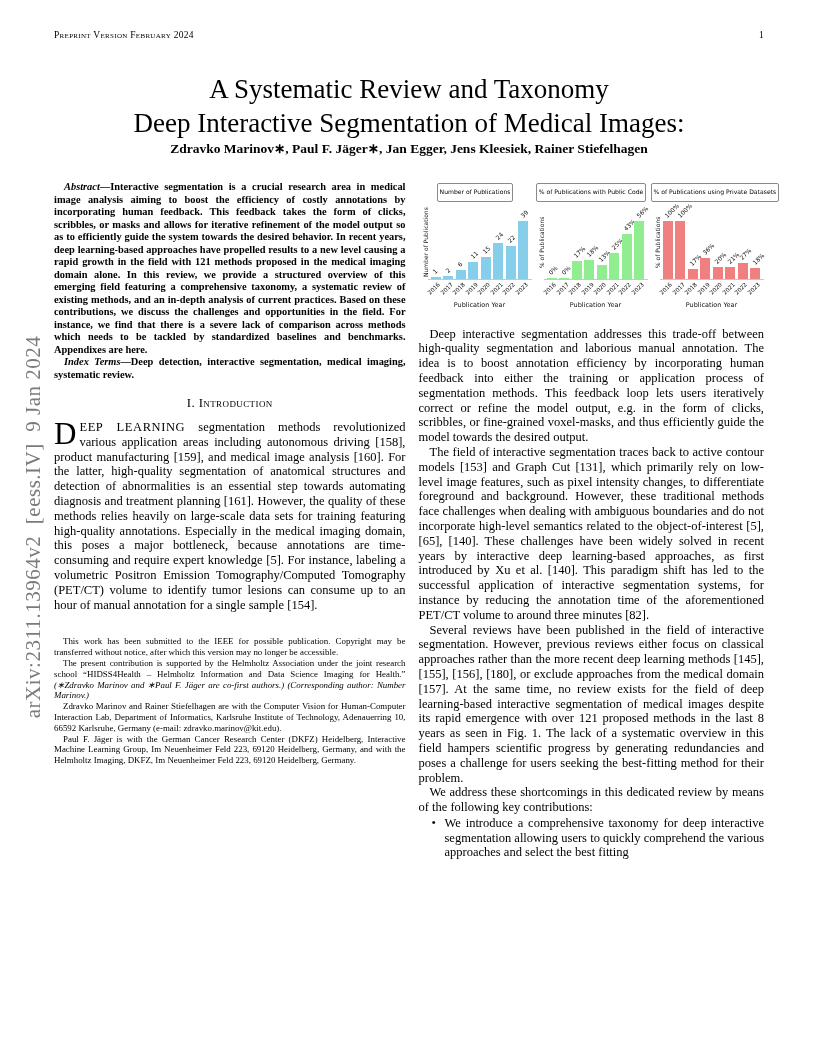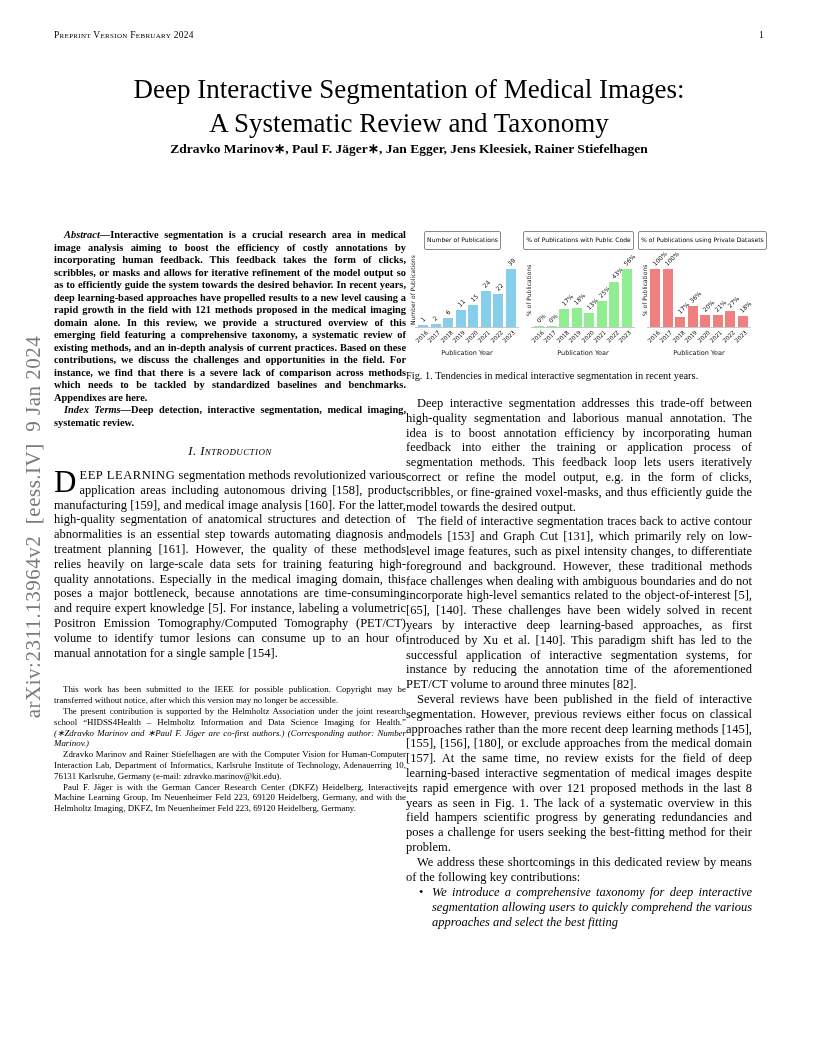--- a/index.html
+++ b/index.html
@@ -3,29 +3,29 @@
 <meta charset="utf-8">
 <style>
   html,body{margin:0;padding:0;background:#fff;}
   .page{position:relative;width:816px;height:1056px;background:#fff;color:#000;
         font-family:"Liberation Serif",serif;overflow:hidden;}
   .inner{padding:30px 52px 0 54px;}
   .hdr{display:flex;justify-content:space-between;font-size:9.5px;
        font-variant:small-caps;letter-spacing:.3px;}
   .title{margin-top:32px;text-align:center;font-size:27px;line-height:34px;}
   .authors{margin-top:0;text-align:center;font-size:13.5px;font-weight:bold;}
-  .cols{margin-top:72px;display:flex;}
+  .cols{margin-top:24px;display:flex;gap:13px;}
   .col-l{width:352px;}
   .col-r{width:346px;}
   .bodytext{font-size:12.5px;line-height:14.8px;text-align:justify;}
   .abstract{font-weight:bold;font-size:10.4px;line-height:12.5px;text-align:justify;}
   .abstract p{margin:0;text-indent:10px;}
   .ital{font-style:italic;}
   .sechead{text-align:center;font-variant:small-caps;font-size:12.8px;
-           letter-spacing:.4px;margin:15px 0 9px 0;font-style:italic;}
+           letter-spacing:.4px;margin:15px 0 9px 0;}
   .intro p{margin:0;}
   .dropcap{float:left;font-size:31px;line-height:26px;padding:1px 3px 0 0;}
   .leadcaps{letter-spacing:.6px;}
   .footnotes{margin-top:24px;font-size:8.9px;line-height:10.8px;text-align:justify;font-family:Liberation Serif, serif;}
   .footnotes p{margin:0;text-indent:9px;}
   .arxiv{position:absolute;left:33px;top:527px;transform:translate(-50%,-50%) rotate(-90deg);
          white-space:pre;font-size:21px;color:#7b7b7b;letter-spacing:.5px;}
   
   .figure{margin-top:2px;}
   .figrow{display:flex;gap:3px;font-family:"DejaVu Sans",sans-serif;}
@@ -46,57 +46,57 @@
         font-size:6px;line-height:1;white-space:nowrap;color:#111;}
   .ticks{display:flex;justify-content:space-between;padding:0 3px;height:13px;}
   .tick{width:10px;position:relative;}
   .tick span{position:absolute;top:2px;right:3px;transform:rotate(-45deg);
              transform-origin:100% 0;font-size:5.7px;line-height:1;white-space:nowrap;}
   .xlab{text-align:center;font-size:6.5px;margin-top:5px;color:#111;}
   .figcap{margin-top:9px;font-size:10.4px;line-height:12.4px;text-align:justify;}
   .rc p{margin:0;text-indent:11px;}
   .bullet{display:flex;margin-top:1px;padding-left:13px;}
   .bmark{width:13px;flex:none;}
-  .btext{flex:1;text-align:justify;font-style:italic;}
+  .btext{flex:1;text-align:justify;}
 </style>
 </head>
 <body>
 
 <div class="page">
   <div class="arxiv">arXiv:2311.13964v2  [eess.IV]  9 Jan 2024</div>
   <div class="inner">
     <div class="hdr">
       <span>Preprint Version February 2024</span>
       <span>1</span>
     </div>
 
     <div class="title">
+      <div>A Systematic Review and Taxonomy</div>
       <div>Deep Interactive Segmentation of Medical Images:</div>
-      <div>A Systematic Review and Taxonomy</div>
     </div>
     <div class="authors">Zdravko Marinov∗, Paul F. Jäger∗, Jan Egger, Jens Kleesiek, Rainer Stiefelhagen</div>
 
     <div class="cols">
 
       <div class="col-l">
         <div class="abstract">
           <p><span class="ital">Abstract</span><span>—Interactive segmentation is a crucial research area in medical image analysis aiming to boost the efficiency of costly annotations by incorporating human feedback. This feedback takes the form of clicks, scribbles, or masks and allows for iterative refinement of the model output so as to efficiently guide the system towards the desired behavior. In recent years, deep learning-based approaches have propelled results to a new level causing a rapid growth in the field with 121 methods proposed in the medical imaging domain alone. In this review, we provide a structured overview of this emerging field featuring a comprehensive taxonomy, a systematic review of existing methods, and an in-depth analysis of current practices. Based on these contributions, we discuss the challenges and opportunities in the field. For instance, we find that there is a severe lack of comparison across methods which needs to be tackled by standardized baselines and benchmarks. Appendixes are here.</span></p>
           <p><span class="ital">Index Terms</span><span>—Deep detection, interactive segmentation, medical imaging, systematic review.</span></p>
         </div>
 
         <div class="sechead">I. Introduction</div>
 
         <div class="bodytext intro">
           <p><span class="dropcap">D</span><span class="leadcaps">EEP LEARNING</span><span> segmentation methods revolutionized various application areas including autonomous driving [158], product manufacturing [159], and medical image analysis [160]. For the latter, high-quality segmentation of anatomical structures and detection of abnormalities is an essential step towards automating diagnosis and treatment planning [161]. However, the quality of these methods relies heavily on large-scale data sets for training featuring high-quality annotations. Especially in the medical imaging domain, this poses a major bottleneck, because annotations are time-consuming and require expert knowledge [5]. For instance, labeling a volumetric Positron Emission Tomography/Computed Tomography (PET/CT) volume to identify tumor lesions can consume up to an hour of manual annotation for a single sample [154].</span></p>
         </div>
 
         <div class="footnotes">
           <p>This work has been submitted to the IEEE for possible publication. Copyright may be transferred without notice, after which this version may no longer be accessible.</p>
           <p><span>The present contribution is supported by the Helmholtz Association under the joint research school “HIDSS4Health – Helmholtz Information and Data Science Imaging for Health.” </span><span class="ital">(∗Zdravko Marinov and ∗Paul F. Jäger are co-first authors.) (Corresponding author: Number Marinov.)</span></p>
-          <p>Zdravko Marinov and Rainer Stiefelhagen are with the Computer Vision for Human-Computer Interaction Lab, Department of Informatics, Karlsruhe Institute of Technology, Adenauerring 10, 76131 Karlsruhe, Germany (e-mail: zdravko.marinov@kit.edu).</p>
+          <p>Zdravko Marinov and Rainer Stiefelhagen are with the Computer Vision for Human-Computer Interaction Lab, Department of Informatics, Karlsruhe Institute of Technology, Adenauerring 10, 66592 Karlsruhe, Germany (e-mail: zdravko.marinov@kit.edu).</p>
           <p>Paul F. Jäger is with the German Cancer Research Center (DKFZ) Heidelberg, Interactive Machine Learning Group, Im Neuenheimer Feld 223, 69120 Heidelberg, Germany, and with the Helmholtz Imaging, DKFZ, Im Neuenheimer Feld 223, 69120 Heidelberg, Germany.</p>
         </div>
       </div>
 
       <div class="col-r rc bodytext">
         <div class="figure">
           <div class="figrow">
             <div class="chart">
                 <div class="ctitle">Number of Publications</div>
                 <div class="cbody">
@@ -298,21 +298,20 @@
                       </div>
                       <div class="tick">
                         <span>2023</span>
                       </div>
                     </div>
                     <div class="xlab">Publication Year</div>
                   </div>
                 </div>
               </div>
           </div>
-          <div class="figcap">Fig. 1. Tendencies in medical interactive segmentation in recent years.</div>
         </div>
         <p style="margin-top:14px;">Deep interactive segmentation addresses this trade-off between high-quality segmentation and laborious manual annotation. The idea is to boost annotation efficiency by incorporating human feedback into either the training or application process of segmentation methods. This feedback loop lets users iteratively correct or refine the model output, e.g. in the form of clicks, scribbles, or fine-grained voxel-masks, and thus efficiently guide the model towards the desired output.</p>
         <p>The field of interactive segmentation traces back to active contour models [153] and Graph Cut [131], which primarily rely on low-level image features, such as pixel intensity changes, to differentiate foreground and background. However, these traditional methods face challenges when dealing with ambiguous boundaries and do not incorporate high-level semantics related to the object-of-interest [5], [65], [140]. These challenges have been widely solved in recent years by interactive deep learning-based approaches, as first introduced by Xu et al. [140]. This paradigm shift has led to the successful application of interactive segmentation systems, for instance by reducing the annotation time of the aforementioned PET/CT volume to around three minutes [82].</p>
         <p>Several reviews have been published in the field of interactive segmentation. However, previous reviews either focus on classical approaches rather than the more recent deep learning methods [145], [155], [156], [180], or exclude approaches from the medical domain [157]. At the same time, no review exists for the field of deep learning-based interactive segmentation of medical images despite its rapid emergence with over 121 proposed methods in the last 8 years as seen in Fig. 1. The lack of a systematic overview in this field hampers scientific progress by generating redundancies and poses a challenge for users seeking the best-fitting method for their problem.</p>
         <p>We address these shortcomings in this dedicated review by means of the following key contributions:</p>
         <div class="bullet">
           <span class="bmark">•</span>
           <span class="btext">We introduce a comprehensive taxonomy for deep interactive segmentation allowing users to quickly comprehend the various approaches and select the best fitting</span>
         </div>
       </div>

